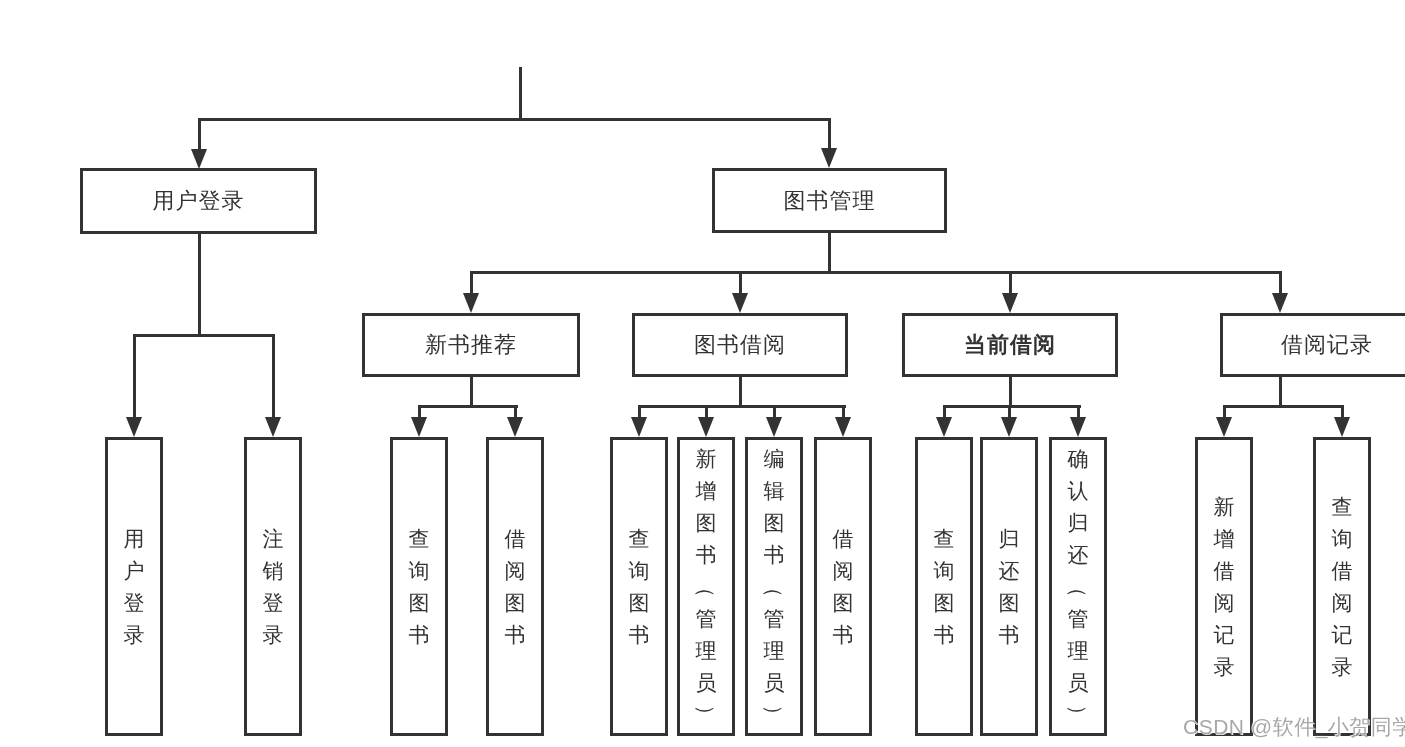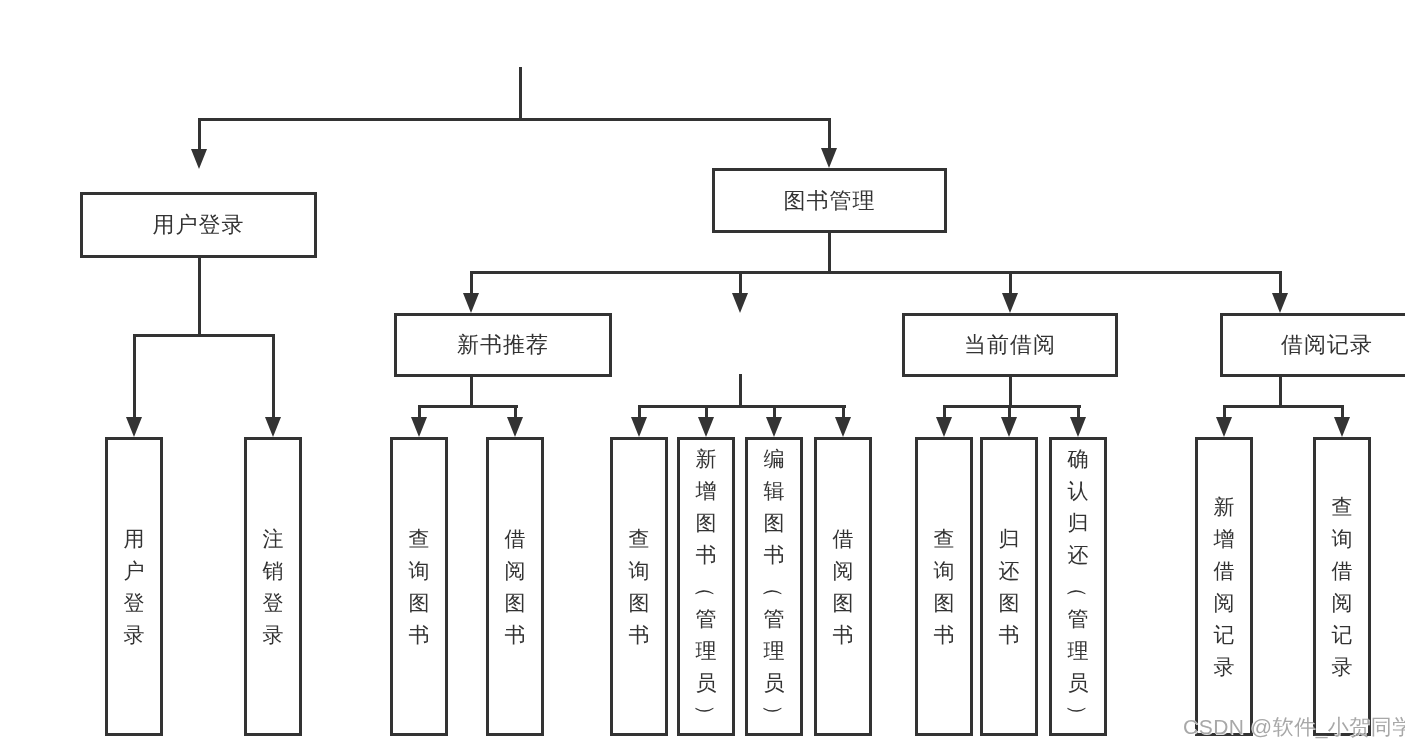--- a/index.html
+++ b/index.html
@@ -92,34 +92,37 @@
   <div class="ln" style="left:1008px;top:405px;width:3px;height:14px;"></div>
   <div class="arr" style="left:1001px;top:417px;"></div>
   <div class="ln" style="left:1077px;top:405px;width:3px;height:14px;"></div>
   <div class="arr" style="left:1070px;top:417px;"></div>
   <div class="ln" style="left:1223px;top:405px;width:3px;height:14px;"></div>
   <div class="arr" style="left:1216px;top:417px;"></div>
   <div class="ln" style="left:1341px;top:405px;width:3px;height:14px;"></div>
   <div class="arr" style="left:1334px;top:417px;"></div>
 
 
-  <div class="box" style="left:80px;top:168px;width:237px;height:66px;margin-top:24px;">
+  <div class="box" style="left:80px;top:168px;width:237px;height:66px;">
     <span>用户登录</span>
   </div>
 
   <div class="box" style="left:712px;top:168px;width:235px;height:65px;">
     <span>图书管理</span>
   </div>
 
-  <div class="box" style="left:362px;top:313px;width:218px;height:64px;margin-left:32px;">
+  <div class="box" style="left:362px;top:313px;width:218px;height:64px;">
     <span>新书推荐</span>
   </div>
 
-
-  <div class="box" style="left:902px;top:313px;width:216px;height:64px;">
+  <div class="box" style="left:632px;top:313px;width:216px;height:64px;">
+    <span>图书借阅</span>
+  </div>
+
+  <div class="box" style="left:902px;top:313px;width:216px;height:64px;font-weight:bold;">
     <span>当前借阅</span>
   </div>
 
   <div class="box" style="left:1173px;top:313px;width:214px;height:64px;margin-left:47px;">
     <span>借阅记录</span>
   </div>
 
   <div class="box vbox" style="left:105px;top:437px;width:58px;height:299px;">
       <span class="vchar">用</span>
       <span class="vchar">户</span>

